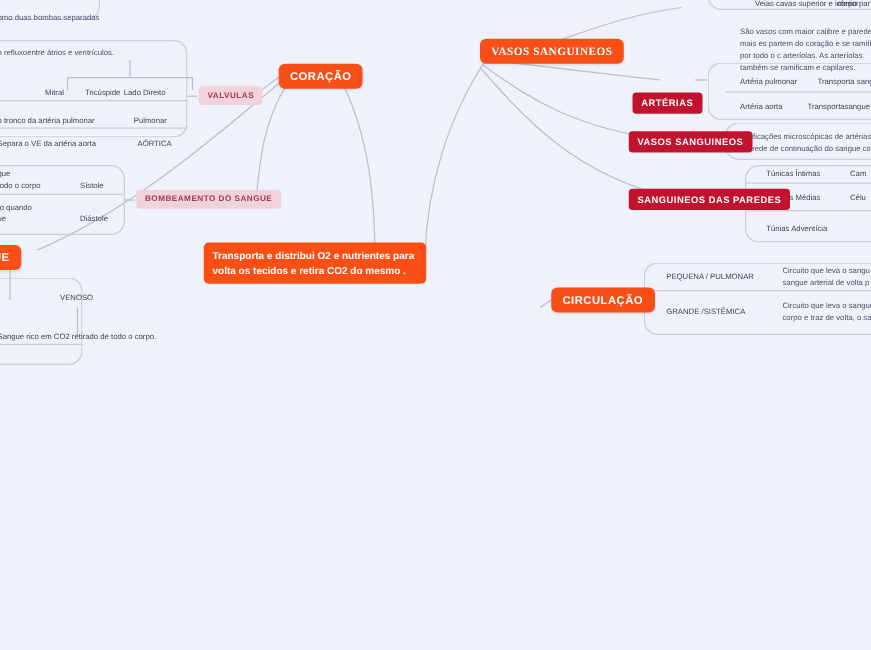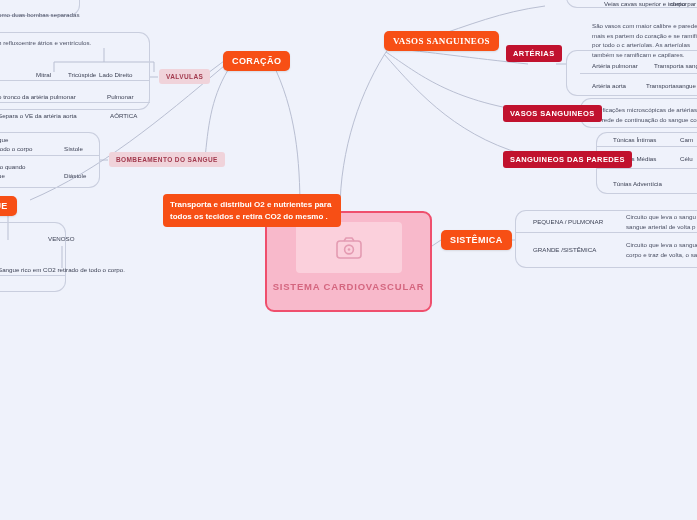--- a/index.html
+++ b/index.html
@@ -230,54 +230,43 @@
 
   <div class="badge orange" style="left:223px;top:51px;">
     <span>CORAÇÃO</span>
   </div>
 
   <div class="badge orange" style="left:384px;top:31px;font-family:Liberation Serif, serif;">
     <span>VASOS SANGUINEOS</span>
   </div>
 
   <div class="badge orange" style="left:441px;top:230px;">
-    <span>SISTÊMICA</span>
+    <span>CIRCULAÇÃO</span>
   </div>
 
   <div class="badge pink" style="left:159px;top:69px;">
     <span>VALVULAS</span>
   </div>
 
   <div class="badge pink" style="left:109px;top:152px;">
     <span>BOMBEAMENTO DO SANGUE</span>
   </div>
 
   <div class="badge orange" style="left:-22px;top:196px;">
     <span>GUE</span>
   </div>
 
-  <div class="badge crimson" style="left:506px;top:45px;">
+  <div class="badge crimson" style="left:506px;top:74px;">
     <span>ARTÉRIAS</span>
   </div>
 
   <div class="badge crimson" style="left:503px;top:105px;">
     <span>VASOS SANGUINEOS</span>
   </div>
 
   <div class="badge crimson" style="left:503px;top:151px;">
     <span>SANGUINEOS DAS PAREDES</span>
   </div>
 
-  <div id="central">
-    <div class="thumb">
-      <svg width="26" height="22" viewBox="0 0 26 22">
-        <rect x="1" y="4" width="24" height="17" rx="3" fill="none" stroke="#e49bb2" stroke-width="1.6"></rect>
-        <path d="M8 4 L10 1 L16 1 L18 4" fill="none" stroke="#e49bb2" stroke-width="1.6" stroke-linejoin="round"></path>
-        <circle cx="13" cy="12.5" r="4.4" fill="none" stroke="#e49bb2" stroke-width="1.6"></circle>
-        <circle cx="13" cy="12.5" r="1.3" fill="#e49bb2"></circle>
-      </svg>
-    </div>
-    <div class="caption">SISTEMA CARDIOVASCULAR</div>
-  </div>
-
-  <div id="summary">Transporta e distribui O2 e nutrientes para todos os tecidos e retira CO2 do mesmo .</div>
+
+  <div id="summary">Transporta e distribui O2 e nutrientes para volta os tecidos e retira CO2 do mesmo .</div>
 
 </div>
 
 </body></html>

